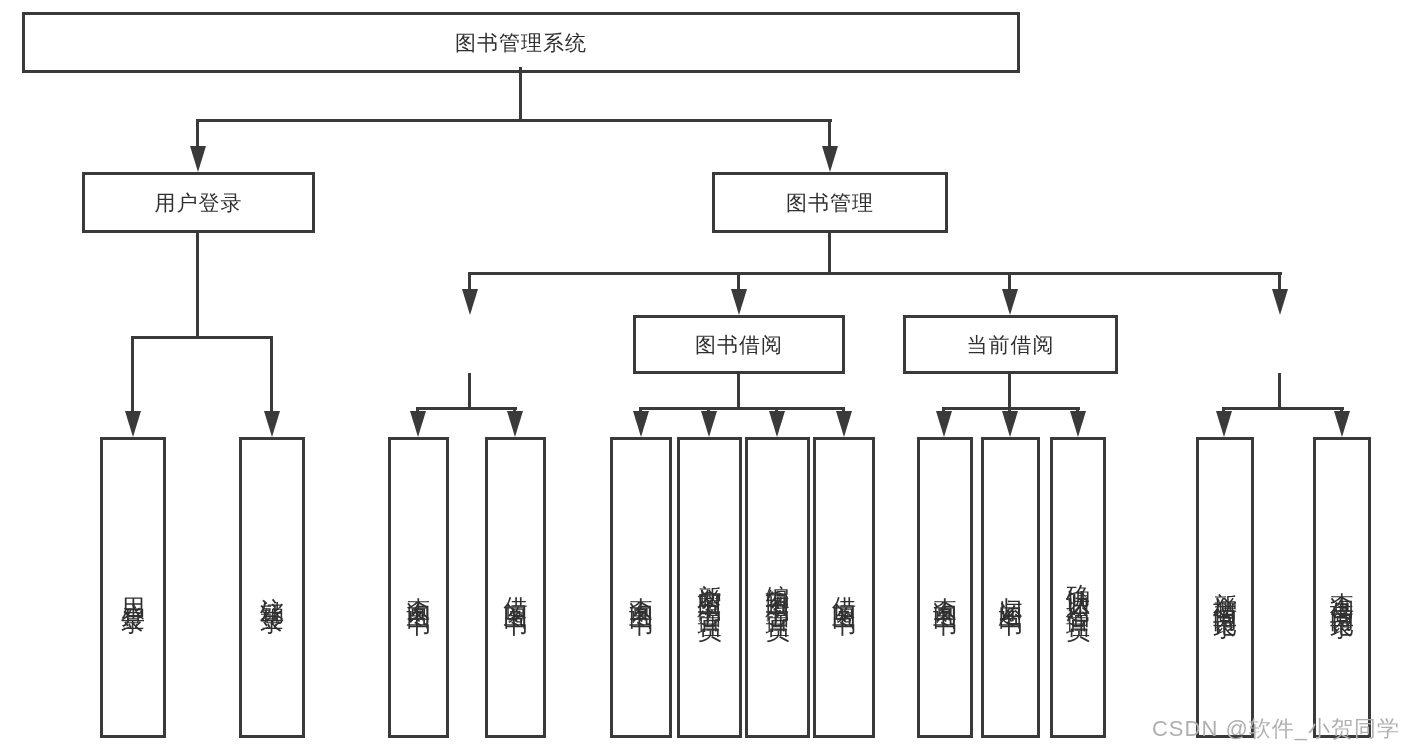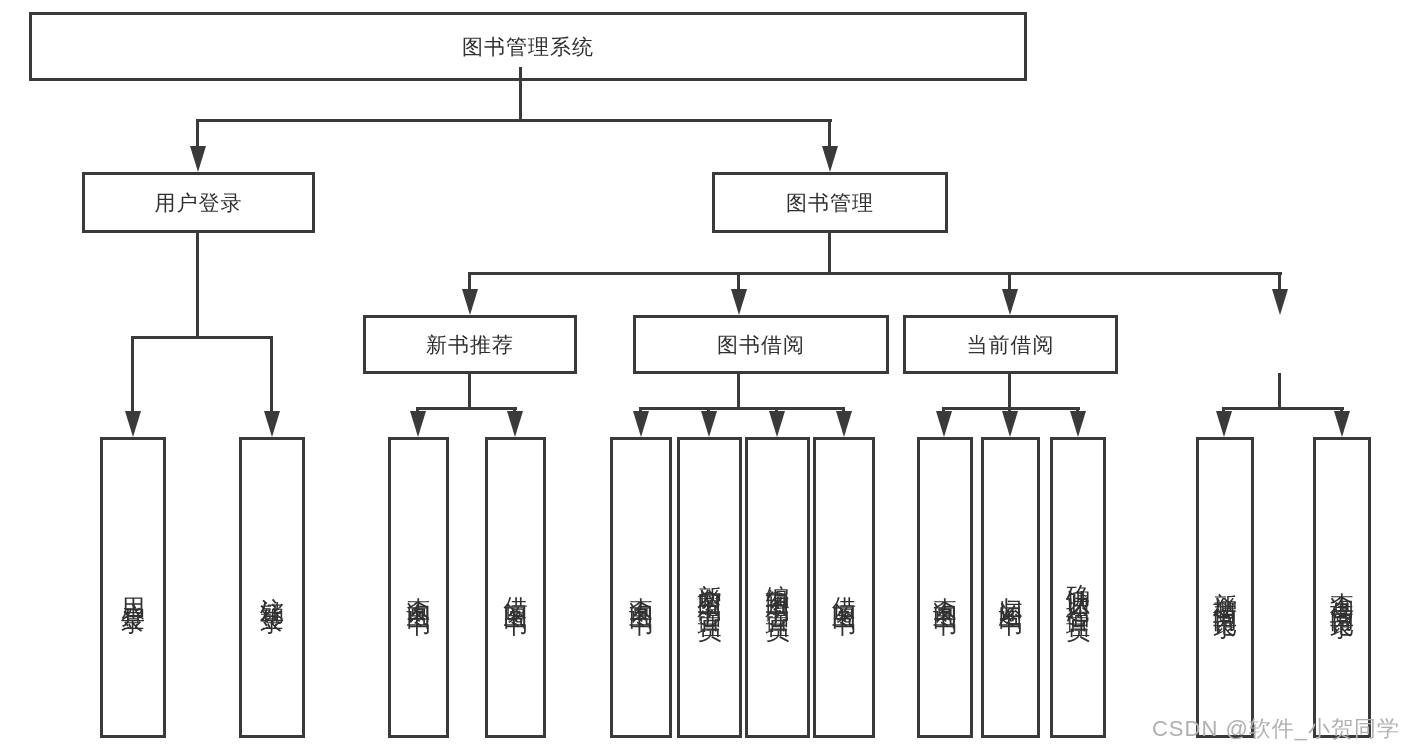--- a/index.html
+++ b/index.html
@@ -46,21 +46,21 @@
     color:#b0b0b0;
     letter-spacing:1px;
     white-space:nowrap;
   }
 </style>
 </head>
 <body>
 
 <div id="canvas">
 
-  <div class="box" style="left:22px;top:12px;width:998px;height:69px;margin-left:7px;">
+  <div class="box" style="left:22px;top:12px;width:998px;height:61px;">
     <span>图书管理系统</span>
   </div>
 
   <div class="vl" style="left:519px;top:67px;height:52px;"></div>
   <div class="hl" style="left:196px;top:119px;width:636px;"></div>
   <div class="vl" style="left:196px;top:119px;height:29px;"></div>
   <div class="ah" style="left:190px;top:146px;"></div>
   <div class="vl" style="left:828px;top:119px;height:29px;"></div>
   <div class="ah" style="left:822px;top:146px;"></div>
 
@@ -82,24 +82,21 @@
   <div class="hl" style="left:468px;top:272px;width:814px;"></div>
   <div class="vl" style="left:468px;top:272px;height:19px;"></div>
   <div class="ah" style="left:462px;top:289px;"></div>
   <div class="vl" style="left:737px;top:272px;height:19px;"></div>
   <div class="ah" style="left:731px;top:289px;"></div>
   <div class="vl" style="left:1008px;top:272px;height:19px;"></div>
   <div class="ah" style="left:1002px;top:289px;"></div>
   <div class="vl" style="left:1278px;top:272px;height:19px;"></div>
   <div class="ah" style="left:1272px;top:289px;"></div>
 
-  <div class="box" style="left:363px;top:315px;width:214px;height:59px;">
-    <span>新书推荐</span>
-  </div>
-  <div class="box" style="left:633px;top:315px;width:256px;height:59px;">
+  <div class="box" style="left:633px;top:315px;width:212px;height:59px;">
     <span>图书借阅</span>
   </div>
   <div class="box" style="left:903px;top:315px;width:215px;height:59px;align-items:center;">
     <span>当前借阅</span>
   </div>
 
   <div class="vl" style="left:468px;top:373px;height:34px;"></div>
   <div class="hl" style="left:416px;top:407px;width:101px;"></div>
   <div class="vl" style="left:416px;top:407px;height:6px;"></div>
   <div class="ah" style="left:410px;top:411px;"></div>

